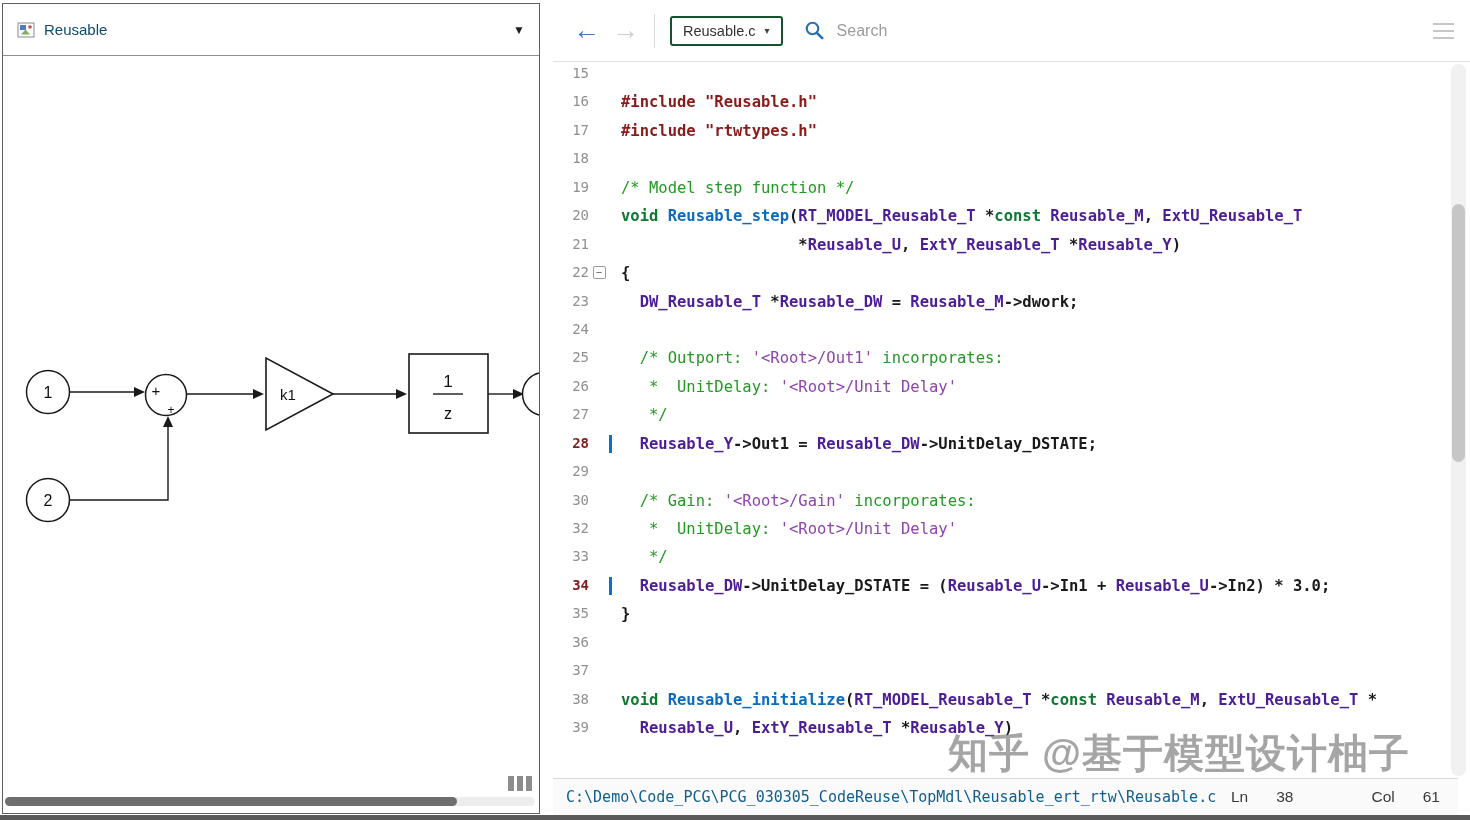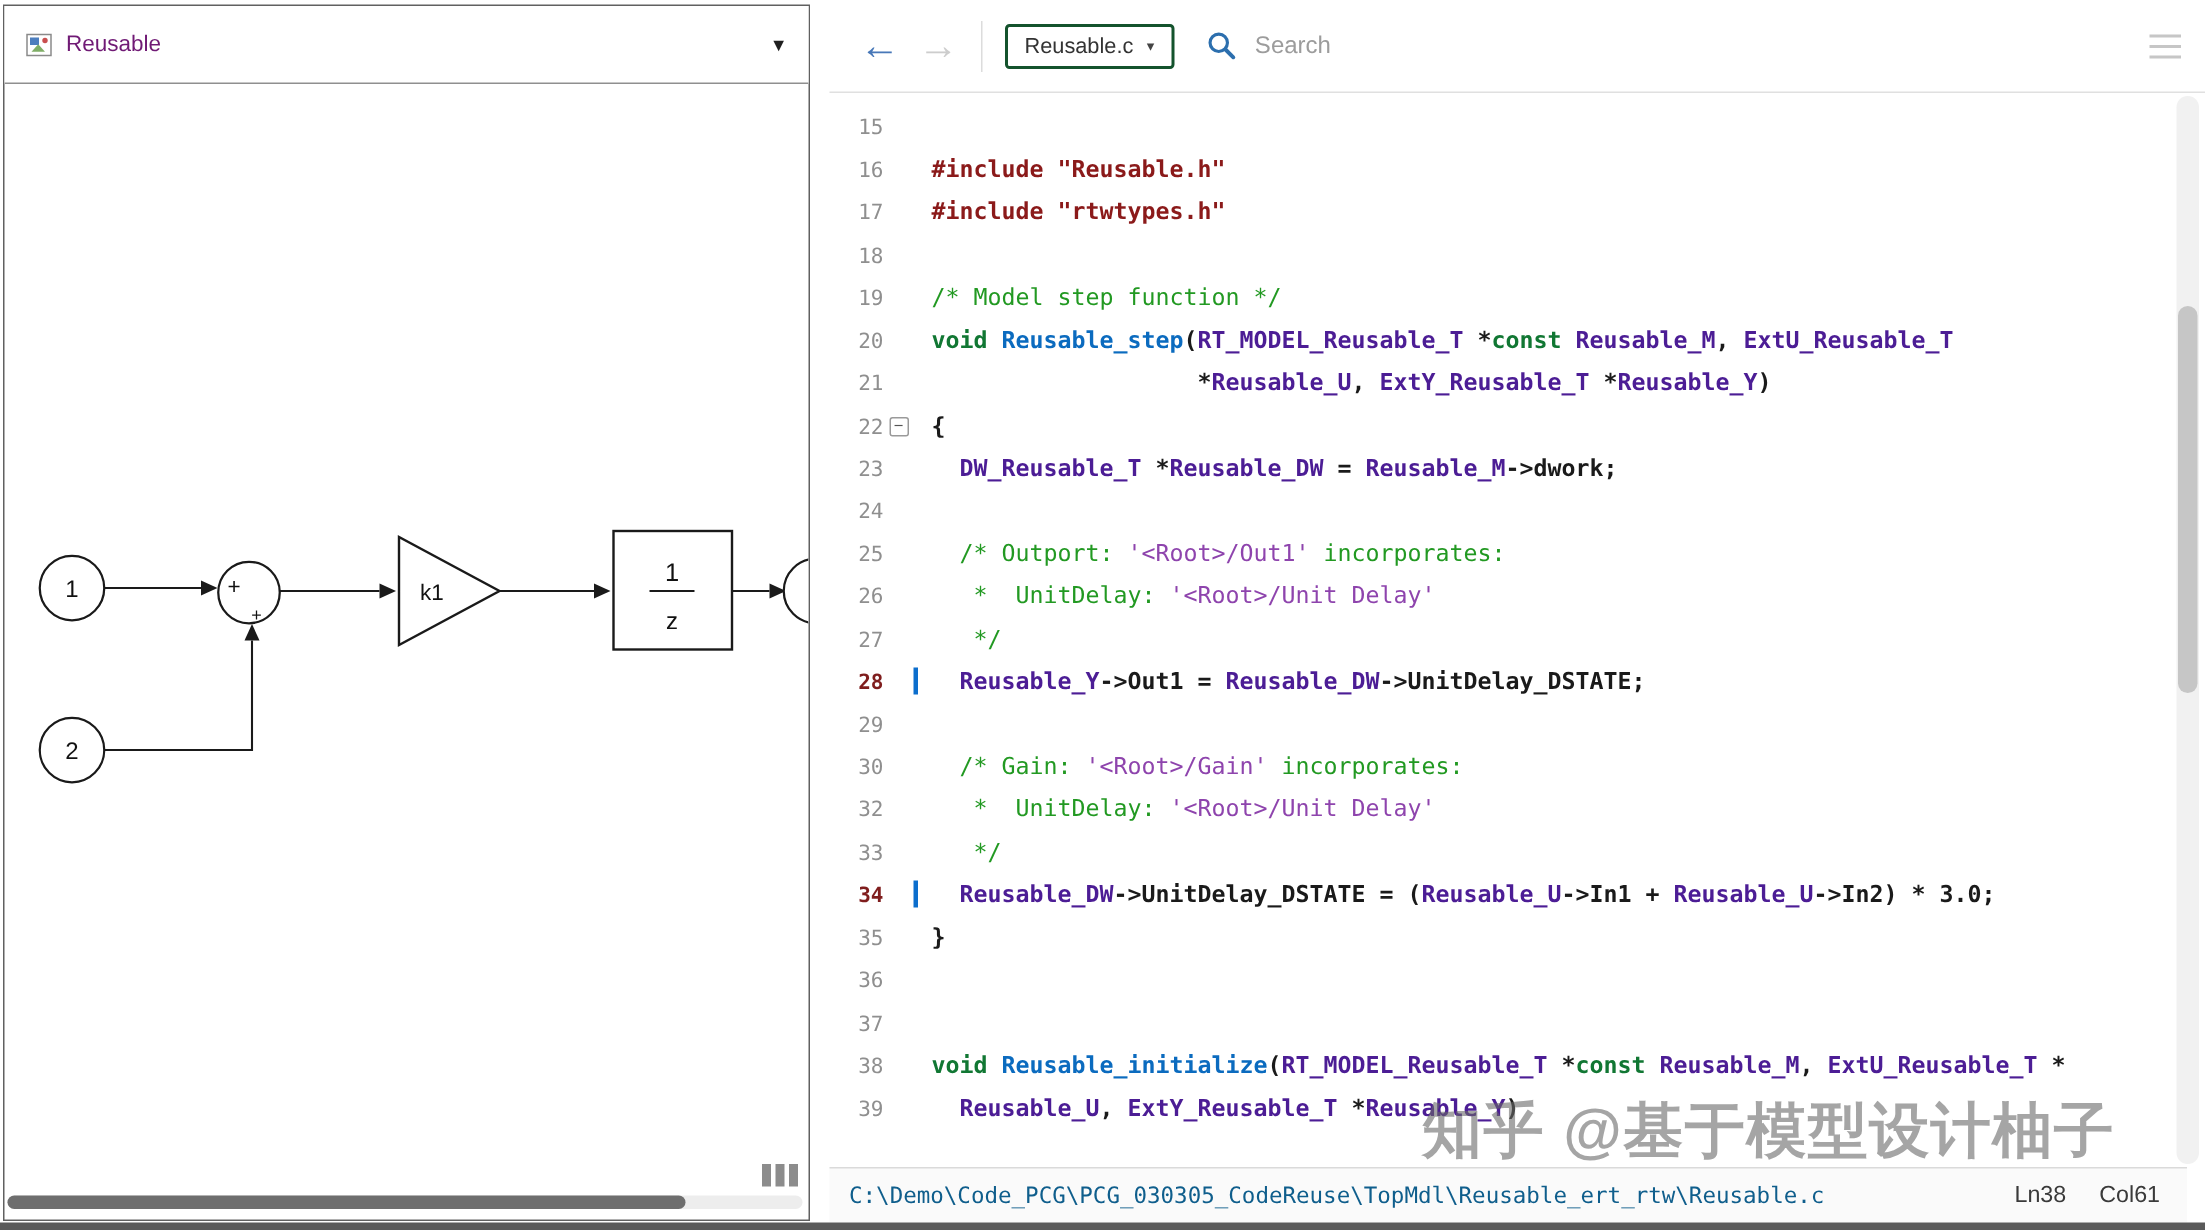--- a/index.html
+++ b/index.html
@@ -4,21 +4,21 @@
 <style>
   *{box-sizing:border-box;margin:0;padding:0;}
   html,body{width:1470px;height:820px;}
   body{font-family:"Liberation Sans",sans-serif;background:#fff;overflow:hidden;}
   .app{position:relative;width:1470px;height:820px;background:#fff;}
   .bottom-edge{position:absolute;left:0;bottom:0;width:100%;height:5px;background:#5A5A5A;z-index:6;}
 
   
   .left-panel{position:absolute;left:2px;top:3px;width:538px;height:811px;border:1px solid #606060;background:#fff;z-index:1;}
   .model-header{position:relative;height:52px;border-bottom:1px solid #8F8F8F;display:flex;align-items:center;padding:0 14px;gap:9px;background:#fff;}
-  .model-title{font-size:15px;color:#701a75;}
+  .model-title{font-size:15px;color:#0c4a6e;}
   .model-caret{margin-left:auto;font-size:12px;color:#1F1F1F;}
   .diagram{position:absolute;left:0;top:53px;width:536px;height:726px;overflow:hidden;}
   .diagram svg{display:block;}
   .diagram text{font-family:"Liberation Sans",sans-serif;fill:#111;}
   .hscroll-track{position:absolute;left:2px;bottom:7px;width:530px;height:9px;background:#EDEDED;border-radius:5px;}
   .hscroll-thumb{position:absolute;left:0;top:0;width:452px;height:9px;background:#6E6E6E;border-radius:5px;}
   .grip{position:absolute;right:7px;bottom:22px;display:flex;gap:3px;}
   .grip i{display:block;width:6px;height:15px;background:#8C8C8C;}
 
   
@@ -29,21 +29,21 @@
   .tsep{width:1px;height:34px;background:#DCDCDC;margin:0 3px;}
   .file-select{display:flex;align-items:center;gap:9px;border:2px solid #14532d;border-radius:3px;padding:5px 11px;font-size:14.5px;color:#333;background:#fff;cursor:pointer;}
   .file-caret{font-size:10px;color:#444;}
   .search-icon{margin-left:9px;display:flex;align-items:center;}
   .search-input{flex:1;border:none;outline:none;font-size:16px;color:#333;font-family:"Liberation Sans",sans-serif;background:transparent;}
   .search-input::placeholder{color:#9C9C9C;}
   .menu-icon{display:flex;flex-direction:column;gap:5px;margin-right:2px;cursor:pointer;}
   .menu-icon i{display:block;width:21px;height:2px;background:#C6C6C6;}
 
   .code-area{position:absolute;left:0;top:62px;right:20px;bottom:37px;overflow:hidden;padding-top:3px;}
-  .code-line{display:flex;align-items:flex-end;height:28.45px;}
+  .code-line{display:flex;align-items:flex-start;height:28.45px;}
   .gutter{flex:none;width:56px;display:flex;align-items:center;justify-content:flex-end;}
   .lnum{font-family:"DejaVu Sans Mono",monospace;font-size:14px;color:#8F8F8F;text-align:right;}
   .gutter.hl .lnum{color:#7f1d1d;font-weight:bold;}
   .fold{width:20px;flex:none;}
   .fold.has{width:13px;height:13px;margin:0 3.5px;border:1px solid #9A9A9A;border-radius:2px;font-size:11px;line-height:11px;color:#555;text-align:center;background:#fff;}
   .code-text{flex:none;white-space:pre;font-family:"DejaVu Sans Mono",monospace;font-size:15.5px;border-left:3px solid transparent;padding-left:9px;color:#1A1A1A;}
   .code-text.hlbar{border-left-color:#0C6ECD;}
   .tk-pl,.tk-ty,.tk-fn,.tk-kw,.tk-inc{font-weight:bold;}
   .tk-inc{color:#8B1A1A;}
   .tk-cm{color:#229922;}
@@ -51,21 +51,21 @@
   .tk-kw{color:#117733;}
   .tk-ty{color:#4c1d95;}
   .tk-fn{color:#0B6BBF;}
   .tk-pl{color:#1A1A1A;}
 
   .vscroll-track{position:absolute;right:4px;top:64px;width:15px;height:712px;background:#F1F1F1;border-radius:8px;}
   .vscroll-thumb{position:absolute;left:1px;top:140px;width:13px;height:258px;background:#C6C6C6;border-radius:7px;}
 
   .status-bar{position:absolute;left:0;right:12px;bottom:0;height:37px;background:#FAFAFA;border-top:1px solid #DADADA;display:flex;align-items:center;padding:0 18px 0 13px;}
   .status-path{font-family:"DejaVu Sans Mono",monospace;font-size:15px;color:#0F5E8C;}
-  .status-pos{margin-left:auto;display:flex;align-items:center;font-size:15.5px;color:#3A3A3A;gap:0;}
+  .status-pos{margin-left:auto;display:flex;align-items:center;font-size:15.5px;color:#3A3A3A;gap:28px;}
   .pos-gap{width:22px;}
 
   .watermark{position:absolute;left:948px;top:726px;font-size:40px;font-weight:bold;color:rgba(105,105,105,0.60);letter-spacing:1px;z-index:5;white-space:nowrap;}
 </style>
 </head>
 <body>
 
 <div class="app">
 
   <section class="left-panel">

